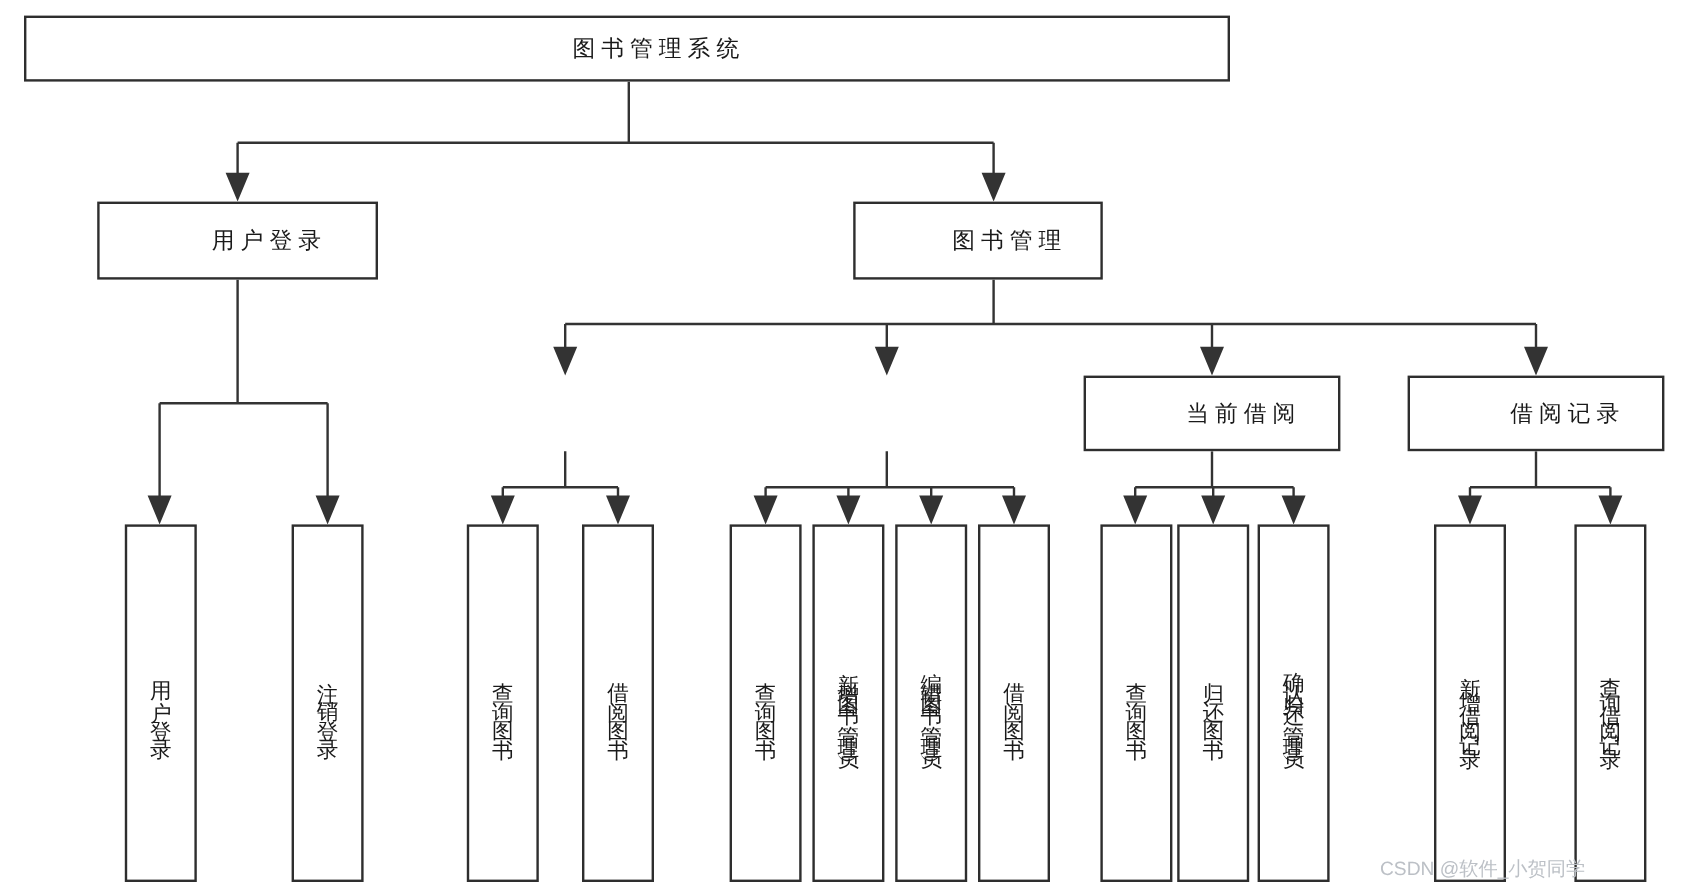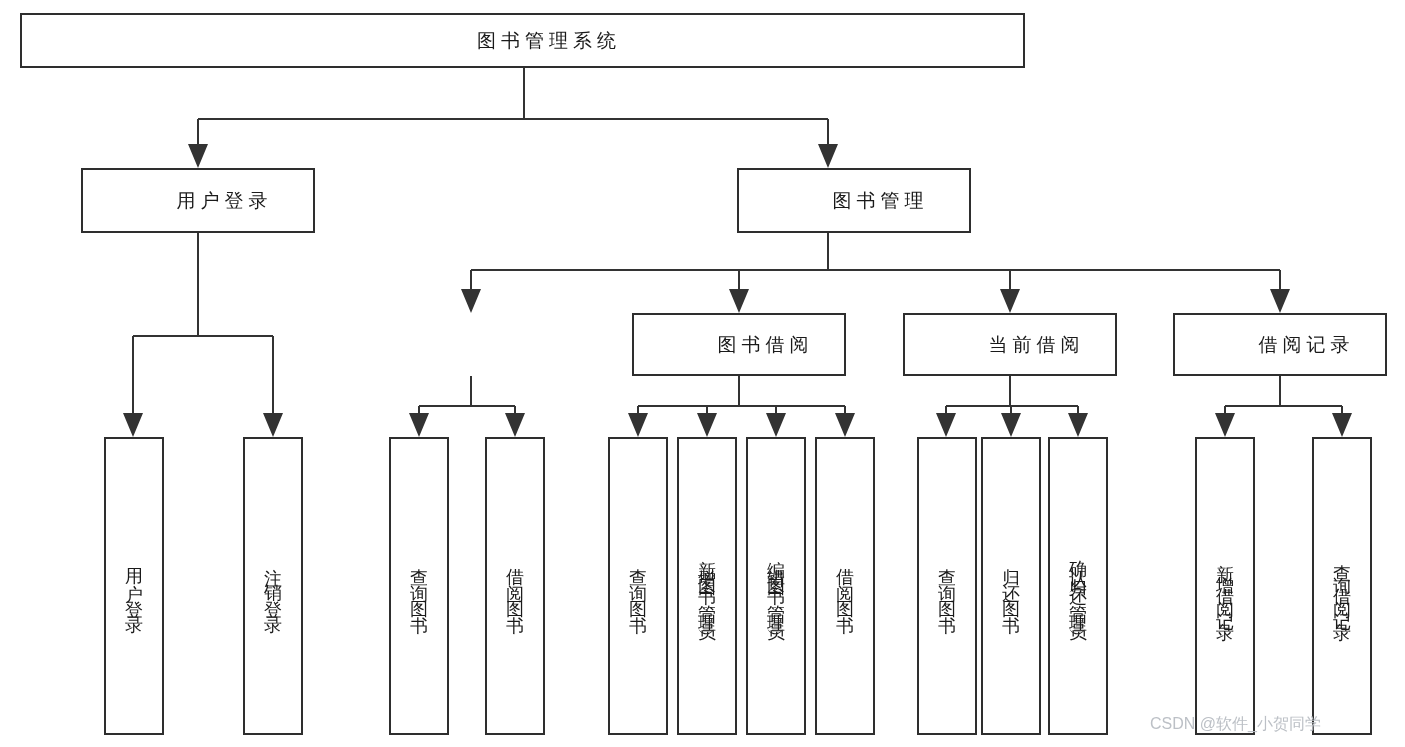--- a/index.html
+++ b/index.html
@@ -74,23 +74,22 @@
       M628 413 L648 413 L638 437 Z M697 413 L717 413 L707 437 Z
       M766 413 L786 413 L776 437 Z M835 413 L855 413 L845 437 Z
       M936 413 L956 413 L946 437 Z M1001 413 L1021 413 L1011 437 Z
       M1068 413 L1088 413 L1078 437 Z
       M1215 413 L1235 413 L1225 437 Z M1332 413 L1352 413 L1342 437 Z"></path>
   </svg>
 
   <div class="box h" style="left:20px;top:13px;width:1005px;height:55px;">图书管理系统</div>
 
   <div class="box h" style="left:81px;top:168px;width:234px;height:65px;">用户登录</div>
-  <div class="box h" style="left:737px;top:168px;width:234px;height:65px;">图书管理</div>
+  <div class="box h" style="left:711px;top:168px;width:208px;height:65px;">图书管理</div>
 
-  <div class="box h" style="left:632px;top:313px;width:214px;height:63px;">图书借阅</div>
   <div class="box h" style="left:1173px;top:313px;width:214px;height:63px;">借阅记录</div>
   <div class="box h" style="left:903px;top:313px;width:214px;height:63px;">当前借阅</div>
 
   <div class="box v ls-wide" style="left:104px;top:437px;width:60px;height:298px;">
     <span class="vtxt">用户登录</span>
   </div>
   <div class="box v ls-wide" style="left:243px;top:437px;width:60px;height:298px;">
     <span class="vtxt">注销登录</span>
   </div>
 

